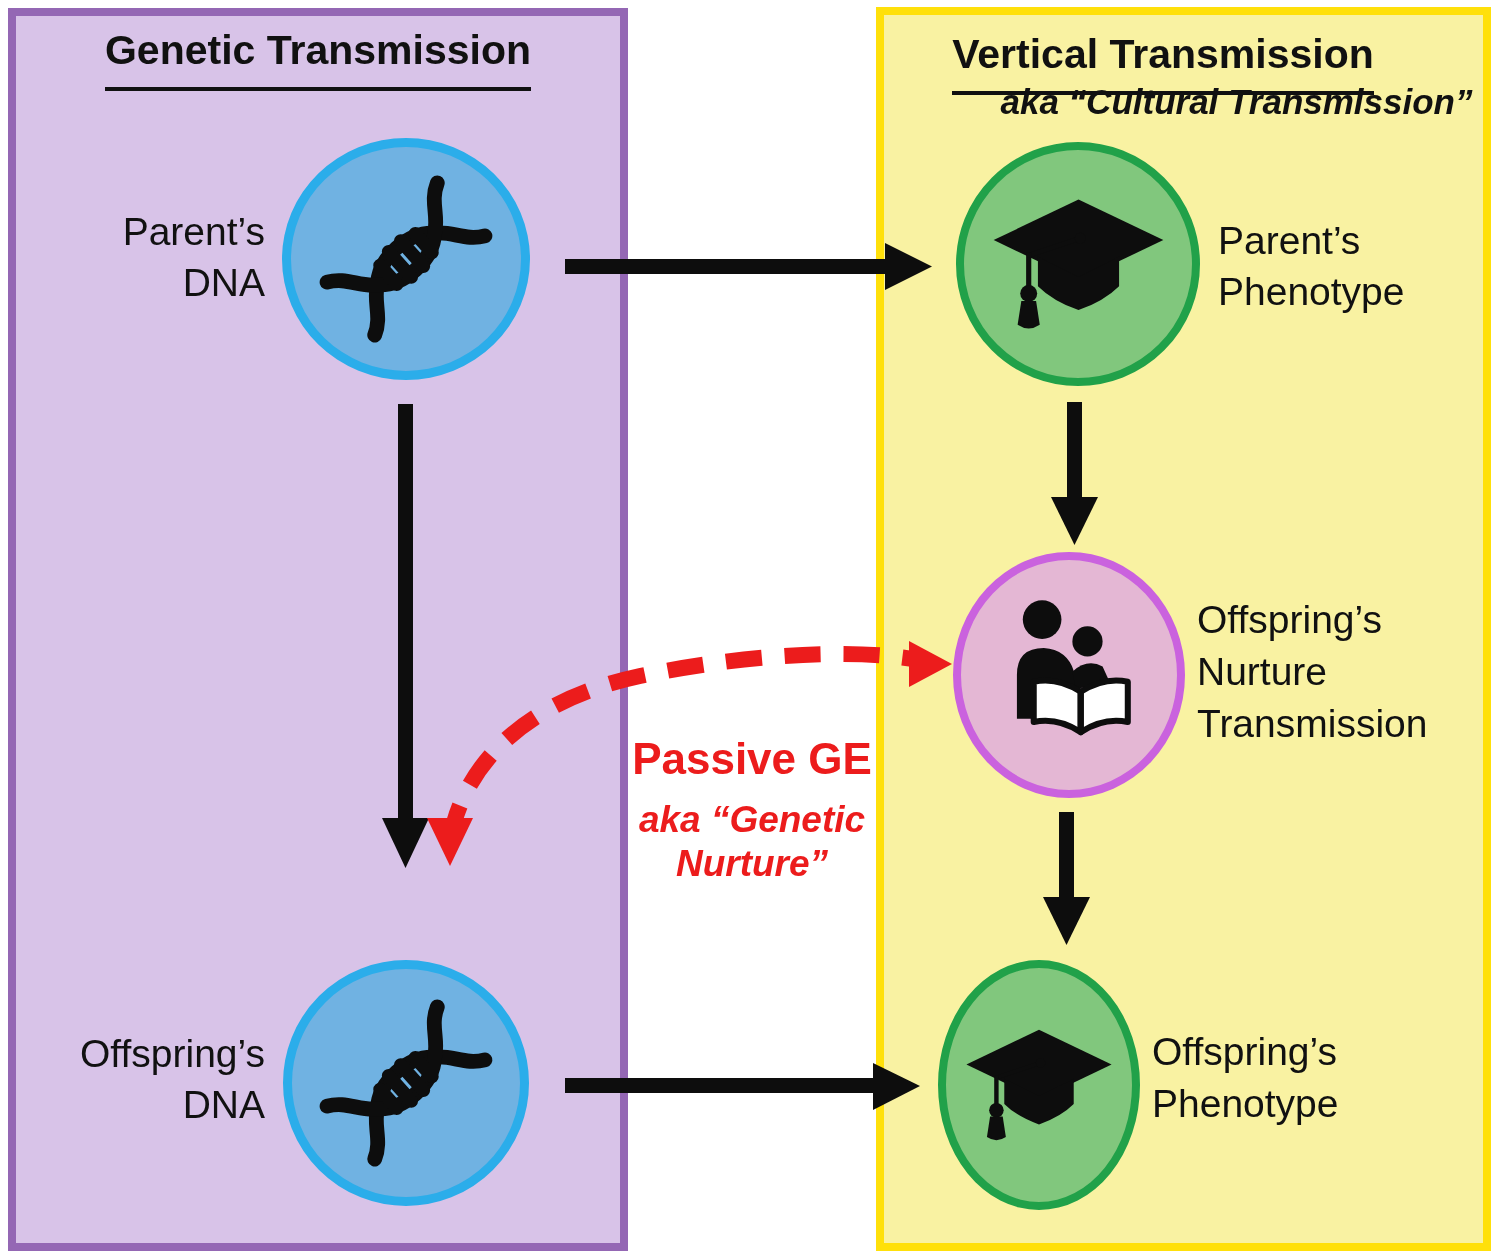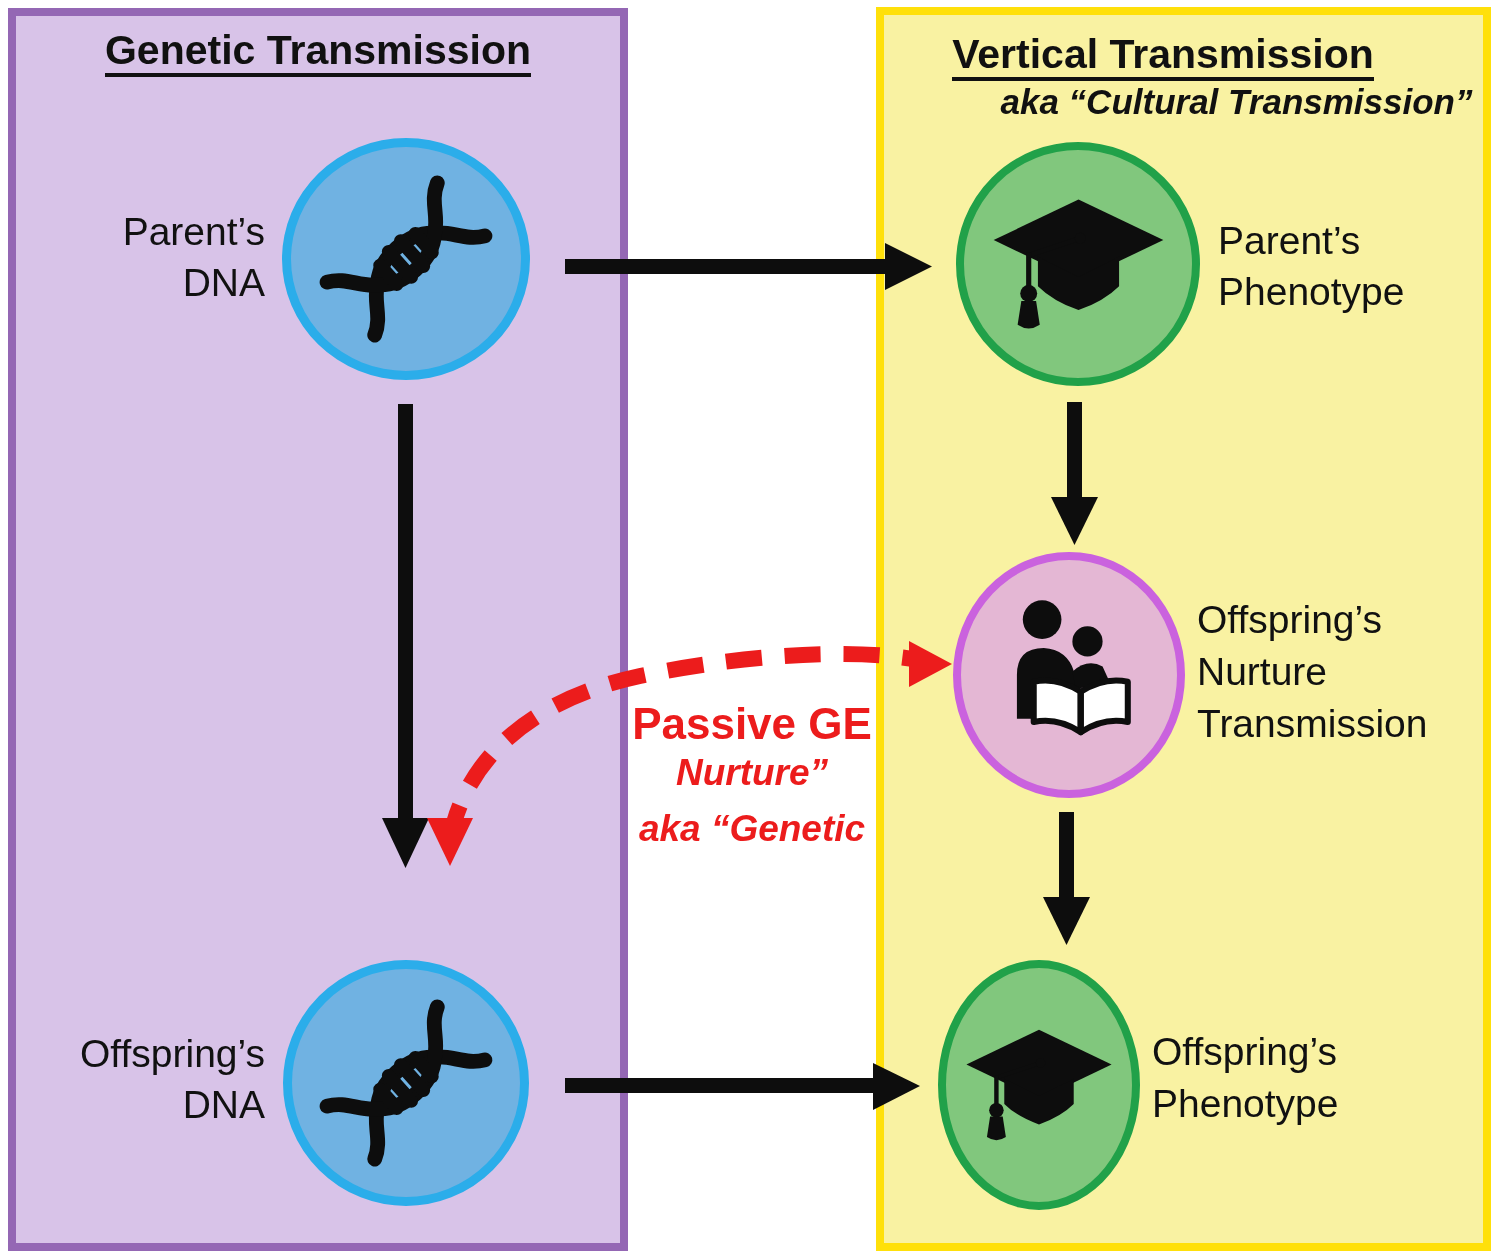--- a/index.html
+++ b/index.html
@@ -14,21 +14,21 @@
     background:var(--left-panel-fill);border:8px solid var(--left-panel-border);
   }
   .panel.right{
     left:876px;top:7px;width:615px;height:1244px;
     background:var(--right-panel-fill);border:8px solid var(--right-panel-border);
   }
   .panel-title{
     position:absolute;left:0;width:100%;text-align:center;
     font-weight:bold;font-size:41px;line-height:48px;white-space:nowrap;
   }
-  .panel-title .u{border-bottom:4px solid currentColor;padding-bottom:0;}
+  .panel-title .u{border-bottom:4px solid currentColor;padding-bottom:14px;}
   .panel-subtitle{
     position:absolute;left:0;width:100%;text-align:center;
     font-weight:bold;font-style:italic;font-size:35px;line-height:40px;white-space:nowrap;
   }
   .circle{
     position:absolute;box-sizing:border-box;border-radius:50%;
     display:flex;align-items:center;justify-content:center;
   }
   .circle.dna{background:var(--dna-circle-fill);border:9px solid var(--dna-circle-border);}
   .circle.phen{background:var(--phenotype-circle-fill);border:8px solid var(--phenotype-circle-border);}
@@ -175,19 +175,19 @@
         <circle cx="23" cy="61" r="4.6"></circle>
         <path d="M19 65 L27 65 L29 78 Q23 82 17 78 Z"></path>
       </g>
     </svg>
   </div>
   <div class="node-label" style="left:1152px;top:1026px;">
     <div class="ln" style="line-height:52px;">Offspring’s</div>
     <div class="ln" style="line-height:52px;">Phenotype</div>
   </div>
 
-  <div class="corr-label" style="left:566px;top:696px;width:372px;">
+  <div class="corr-label" style="left:566px;top:731px;width:372px;">
     <div class="corr-title">Passive GE</div>
+    <div class="corr-sub">aka “Genetic</div>
     <div class="corr-sub" style="margin-top:0;">Nurture”</div>
-    <div class="corr-sub">aka “Genetic</div>
   </div>
 
 </div>
 
 </body></html>

